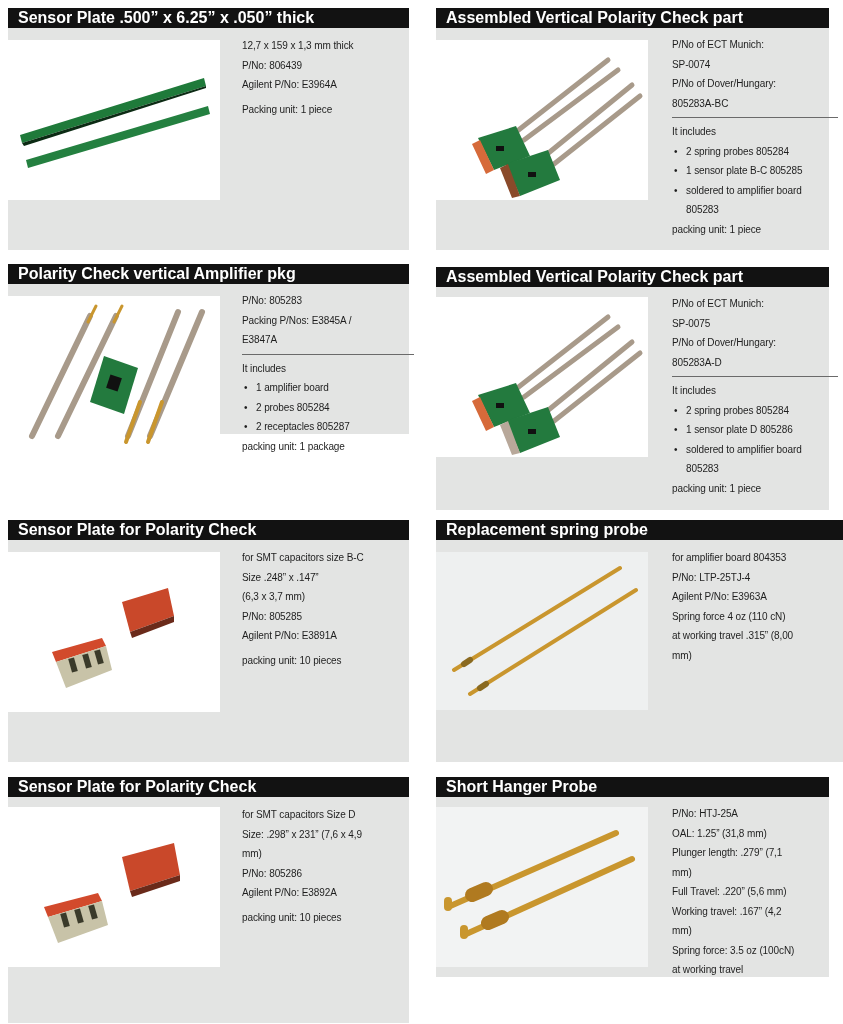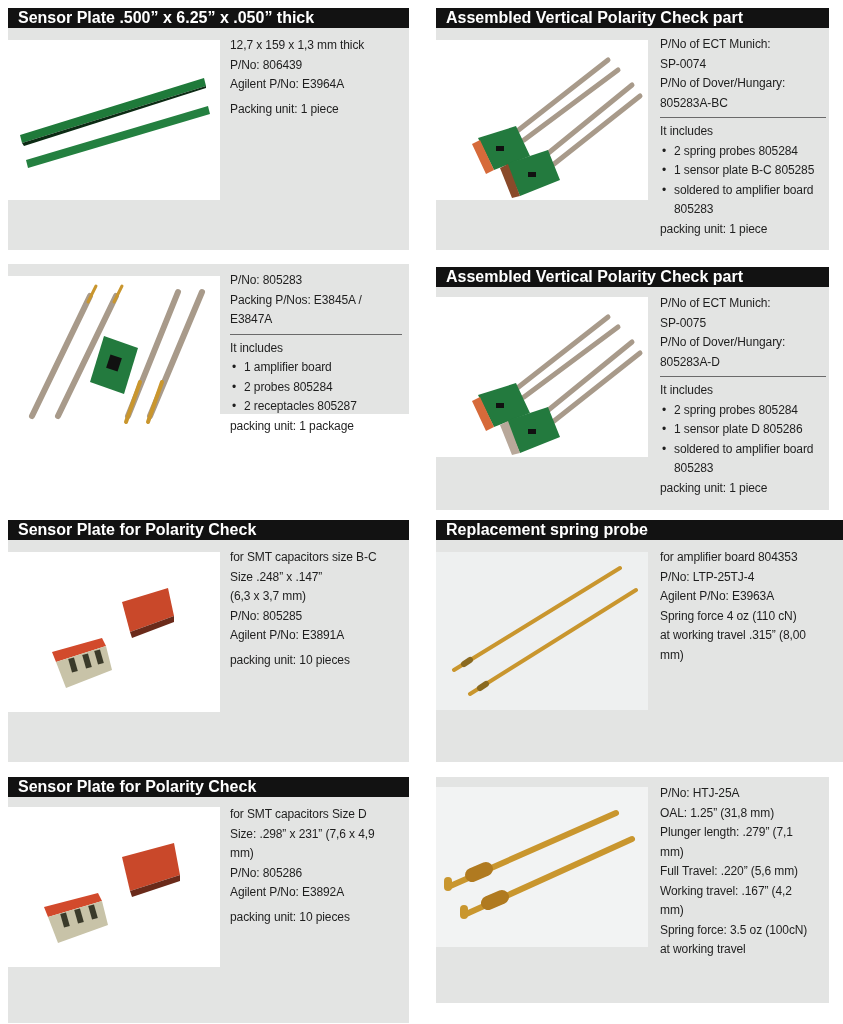--- a/index.html
+++ b/index.html
@@ -4,21 +4,21 @@
 <style>
   html, body { margin: 0; padding: 0; background: #ffffff; }
   body { width: 843px; height: 1024px; position: relative; overflow: hidden;
          font-family: "Liberation Sans", sans-serif; color: #1e1e1e; }
   .panel { position: absolute; }
   .hdr { background: #121212; color: #ffffff; font-weight: bold; font-size: 16px;
          height: 20px; line-height: 20px; padding-left: 10px; white-space: nowrap; overflow: hidden; }
   .body { background: #e3e4e3; position: relative; }
   .img { position: absolute; background: #ffffff; overflow: hidden; }
   .img svg { width: 100%; height: 100%; display: block; }
-  .txt { position: absolute; font-size: 12px; line-height: 19.5px; letter-spacing: -0.1px; }
+  .txt { position: absolute; font-size: 10px; line-height: 19.5px; letter-spacing: -0.1px; margin-left: 12px; }
   .txt div { white-space: nowrap; }
   .gap { height: 5px; }
   .rule { border-top: 1px solid #6a6a6a; margin: 4px 0 4px 0; }
   .bullet { padding-left: 14px; position: relative; white-space: nowrap; }
   .bullet::before { content: "\2022"; position: absolute; left: 2px; }
   .cont { padding-left: 14px; }
 </style>
 </head>
 <body>
 
@@ -71,20 +71,21 @@
       <div class="bullet">2 spring probes 805284</div>
       <div class="bullet">1 sensor plate B-C 805285</div>
       <div class="bullet">soldered to amplifier board</div>
       <div class="cont">805283</div>
       <div>packing unit: 1 piece</div>
     </div>
   </div>
 </div>
 
 <div class="panel" style="left:8px;top:264px;width:401px;">
+  <div class="hdr">Polarity Check vertical Amplifier pkg</div>
   <div class="body" style="height:150px;">
     <div class="img" style="left:0;top:12px;width:212px;height:160px;">
       <svg viewBox="0 0 212 160">
         <g stroke-linecap="round">
           <line x1="24" y1="140" x2="82" y2="20" stroke="#a89a8a" stroke-width="6"></line>
           <line x1="50" y1="140" x2="108" y2="20" stroke="#a89a8a" stroke-width="6"></line>
           <line x1="120" y1="140" x2="170" y2="16" stroke="#a89a8a" stroke-width="6"></line>
           <line x1="142" y1="140" x2="194" y2="16" stroke="#a89a8a" stroke-width="6"></line>
           <line x1="118" y1="146" x2="132" y2="106" stroke="#c9962e" stroke-width="4"></line>
           <line x1="140" y1="146" x2="154" y2="106" stroke="#c9962e" stroke-width="4"></line>
@@ -214,21 +215,22 @@
       <div>mm)</div>
       <div>P/No: 805286</div>
       <div>Agilent P/No: E3892A</div>
       <div class="gap"></div>
       <div>packing unit: 10 pieces</div>
     </div>
   </div>
 </div>
 
 <div class="panel" style="left:436px;top:777px;width:393px;">
-  <div class="body" style="height:226px;">
+  <div class="hdr">Short Hanger Probe</div>
+  <div class="body" style="height:180px;">
     <div class="img" style="left:0;top:10px;width:212px;height:160px;background:#f2f3f3;">
       <svg viewBox="0 0 212 160">
         <g stroke-linecap="round">
           <line x1="12" y1="100" x2="180" y2="26" stroke="#c9962e" stroke-width="6"></line>
           <line x1="28" y1="128" x2="196" y2="52" stroke="#c9962e" stroke-width="6"></line>
           <line x1="36" y1="88" x2="50" y2="82" stroke="#b07a20" stroke-width="14"></line>
           <line x1="52" y1="116" x2="66" y2="110" stroke="#b07a20" stroke-width="14"></line>
           <line x1="12" y1="100" x2="12" y2="94" stroke="#c9962e" stroke-width="8"></line>
           <line x1="28" y1="128" x2="28" y2="122" stroke="#c9962e" stroke-width="8"></line>
         </g>

